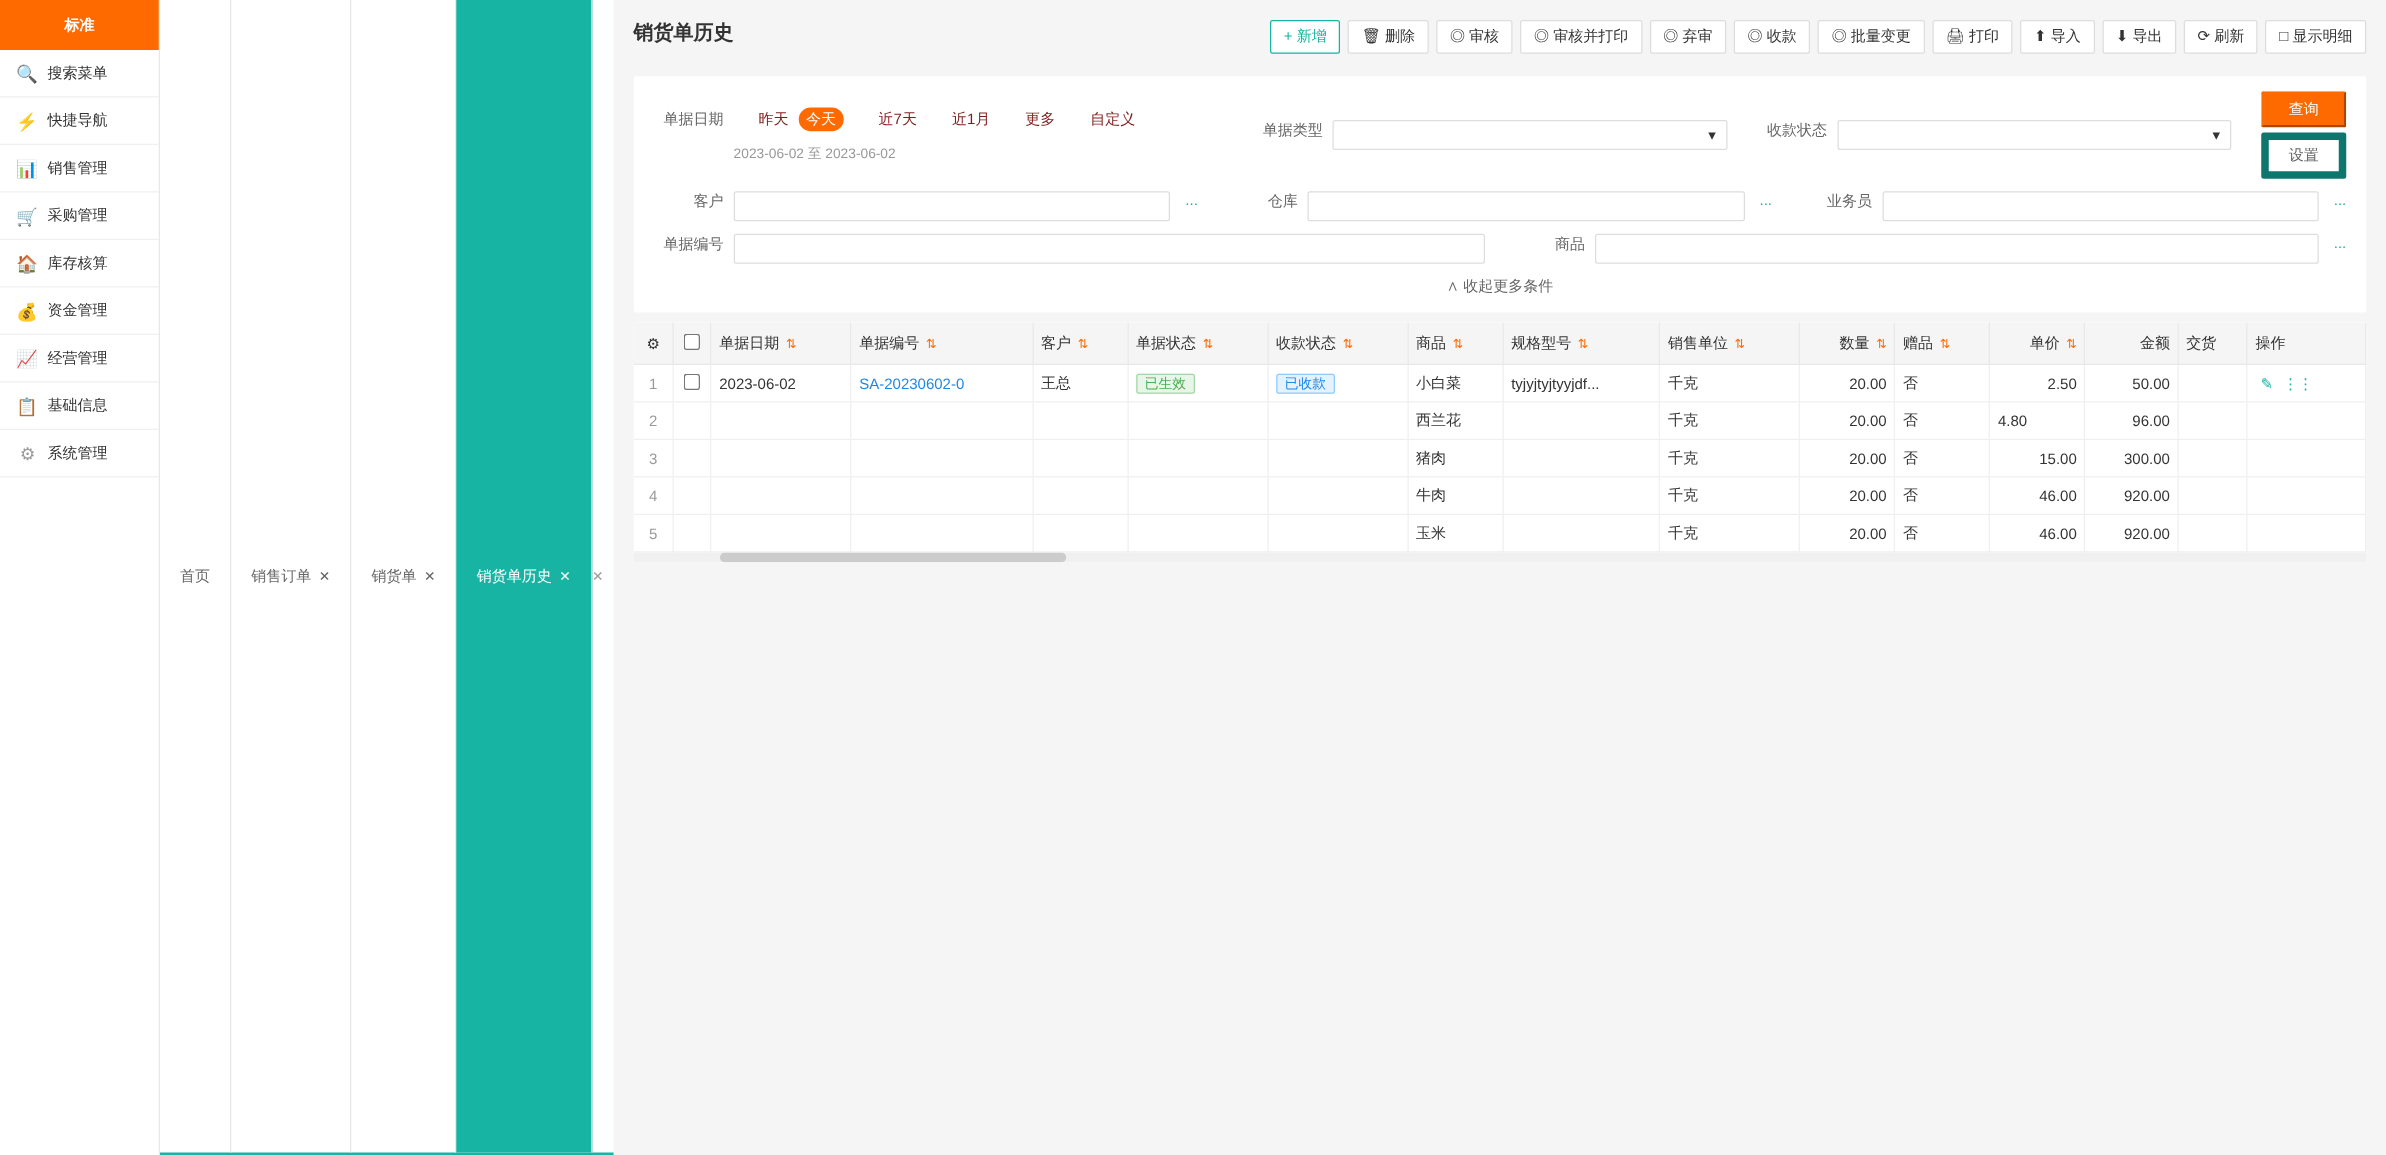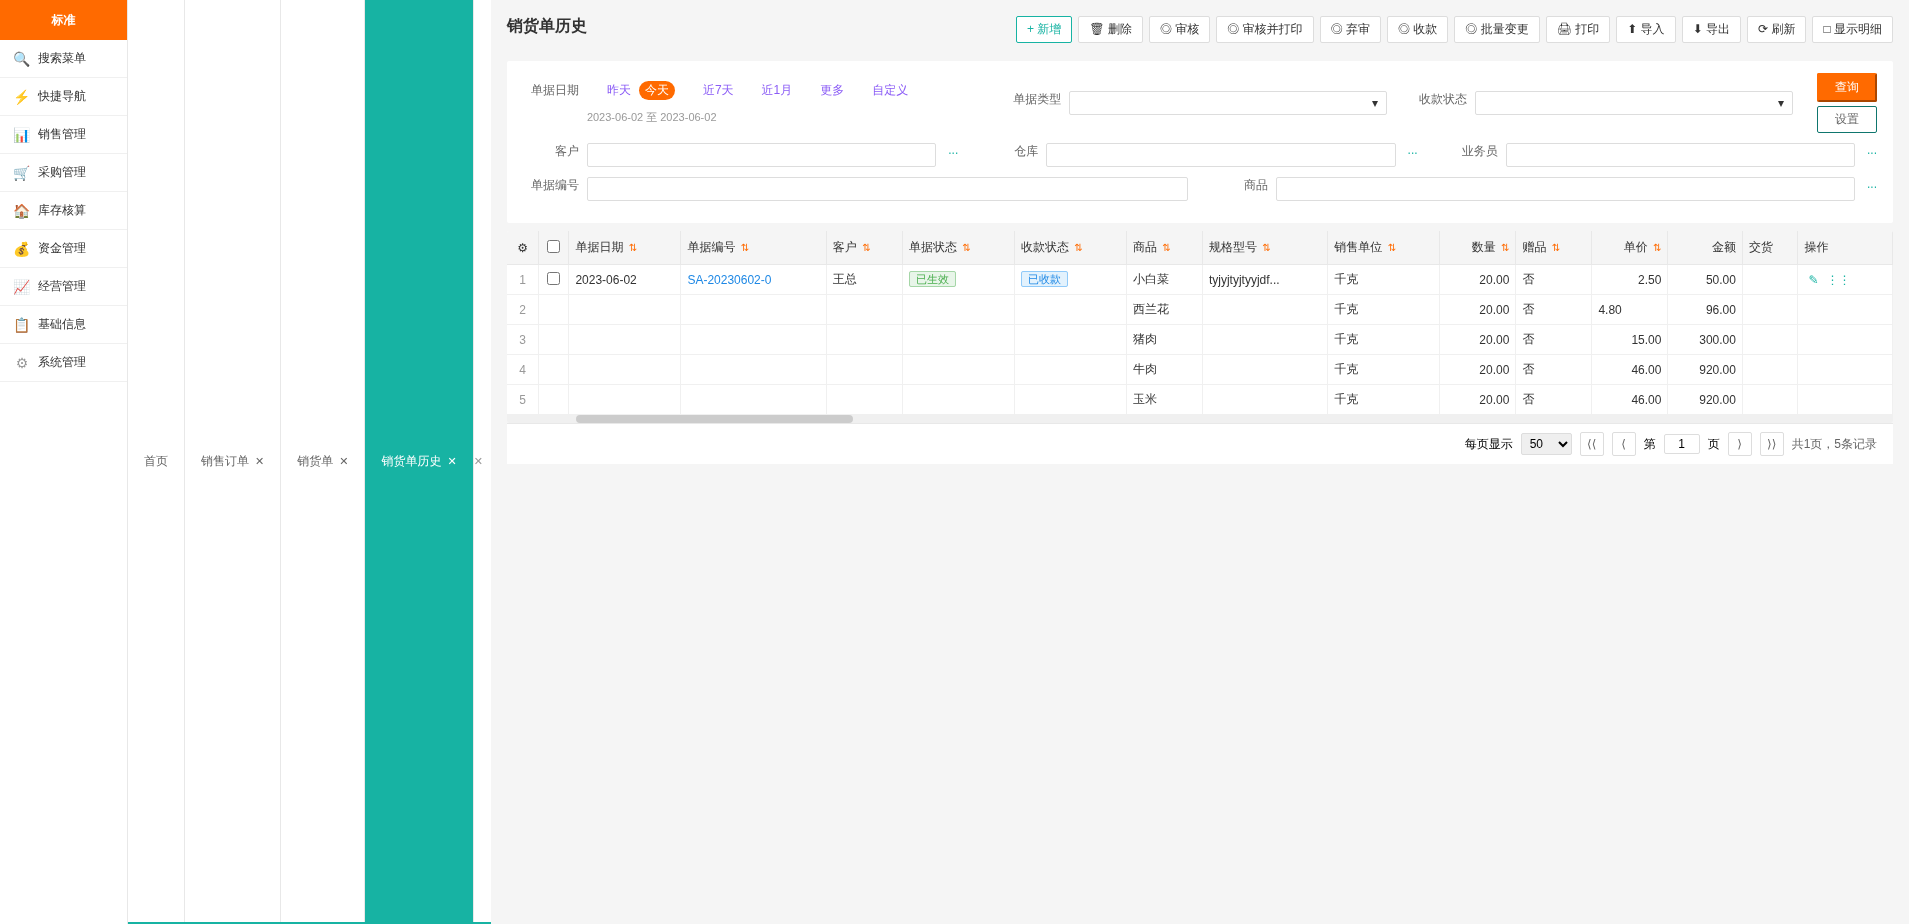--- a/index.html
+++ b/index.html
@@ -16,31 +16,31 @@
     .main { flex: 1; display: flex; overflow: hidden; }
 
     
     .content { flex: 1; overflow-y: auto; padding: 16px; background: #f5f5f5; }
 
     
     .page-title { font-size: 16px; font-weight: bold; color: #333; margin-bottom: 12px; }
     .btn { padding: 4px 10px; border: 1px solid #ddd; background: #fff; cursor: pointer; border-radius: 2px; display: flex; align-items: center; gap: 4px; font-size: 12px; color: #333; }
     .btn-add { color: #17b3a3; border-color: #17b3a3; }
     .btn-query { background: #ff6a00; border-color: #ff6a00; color: #fff; padding: 4px 16px; border-radius: 2px; cursor: pointer; font-size: 12px; }
-    .btn-setting { background: #fff; border: 1px solid #0f766e; color: #666; padding: 4px 16px; border-radius: 2px; cursor: pointer; font-size: 12px; }
+    .btn-setting { background: #fff; border: 6px solid #0f766e; color: #666; padding: 4px 16px; border-radius: 2px; cursor: pointer; font-size: 12px; }
 
     
     .filter-panel { background: #fff; padding: 12px 16px; border-radius: 2px; margin-bottom: 8px; }
     .filter-row { display: flex; align-items: center; gap: 24px; margin-bottom: 10px; }
     .filter-item { display: flex; gap: 8px; flex: 1; }
     .filter-label { color: #666; white-space: nowrap; min-width: 56px; text-align: right; }
     .filter-input { flex: 1; border: 1px solid #ddd; padding: 4px 8px; border-radius: 2px; color: #333; min-height: 24px; }
     .filter-select { flex: 1; border: 1px solid #ddd; padding: 4px 8px; border-radius: 2px; color: #333; min-height: 24px; display: flex; align-items: center; justify-content: space-between; cursor: pointer; }
     .date-shortcuts { display: flex; gap: 8px; align-items: center; }
-    .date-shortcut { color: #8b5cf6; cursor: pointer; padding-left: 20px; }
+    .date-shortcut { color: #7f1d1d; cursor: pointer; padding-left: 20px; }
     .date-shortcut.active { color: #fff; background: #ff6a00; padding: 1px 6px; border-radius: 10px; }
     .date-range { font-size: 11px; color: #999; margin-top: 2px; }
     .ellipsis-btn { color: #17b3a3; cursor: pointer; margin-left: 4px; }
     .collapse-row { text-align: center; color: #666; cursor: pointer; font-size: 12px; margin-top: 4px; }
 
     
     .table-container { background: #fff; border-radius: 2px; overflow: auto; }
     table { width: 100%; border-collapse: collapse; }
     thead tr { background: #f5f5f5; }
     th { padding: 8px 6px; text-align: left; color: #333; font-weight: normal; border-bottom: 1px solid #e8e8e8; border-right: 1px solid #e8e8e8; white-space: nowrap; font-size: 12px; }
@@ -235,20 +235,24 @@
           <span class="filter-label">单据编号</span>
           <input class="filter-input" type="text" style="min-width: 300px;">
         </div>
         <div class="filter-item">
           <span class="filter-label">商品</span>
           <input class="filter-input" type="text" style="min-width: 200px;">
           <span class="ellipsis-btn">...</span>
         </div>
       </div>
 
+      <div class="collapse-row">
+        <span>∧</span>
+        <span>收起更多条件</span>
+      </div>
     </div>
 
     <div class="table-container">
       <table>
         <thead>
           <tr>
             <th style="width:32px;text-align:center;">
               <span>⚙</span>
             </th>
             <th class="checkbox-cell">
@@ -436,31 +440,15 @@
   </tr>
           </tbody>
       </table>
 
 
       <div class="scrollbar-area">
         <div class="scrollbar-thumb"></div>
       </div>
     </div>
 
-    <div class="pagination">
-      <span>每页显示</span>
-      <select class="page-size-select">
-        <option>20</option>
-        <option selected="">50</option>
-        <option>100</option>
-      </select>
-      <button class="page-btn">⟨⟨</button>
-      <button class="page-btn">⟨</button>
-      <span>第</span>
-      <input class="page-input" type="text" value="1" style="">
-      <span>页</span>
-      <button class="page-btn">⟩</button>
-      <button class="page-btn">⟩⟩</button>
-      <span class="page-info">共1页，5条记录</span>
-    </div>
 
   </div>
 </div>
 
 </body></html>

